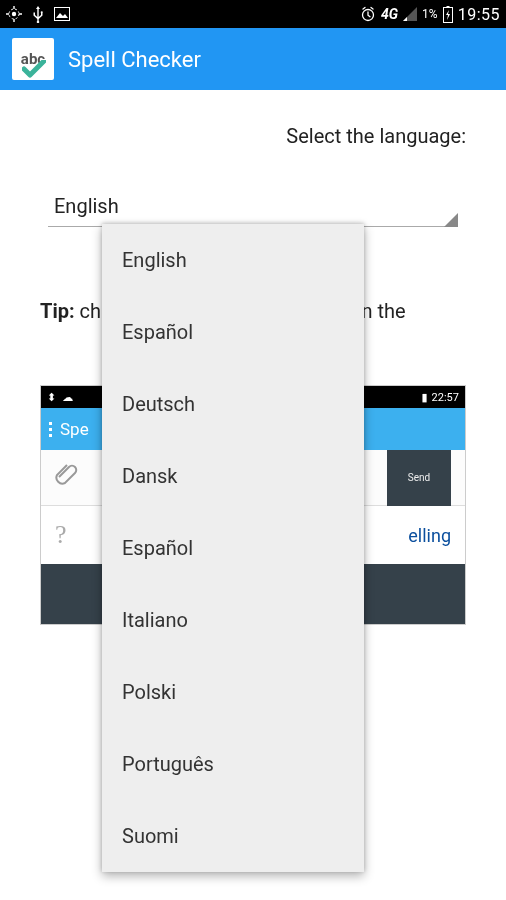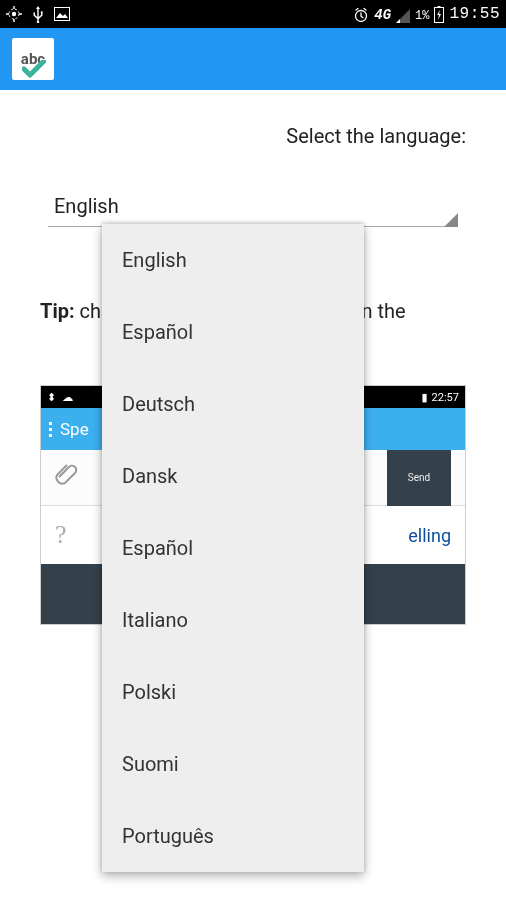--- a/index.html
+++ b/index.html
@@ -1,21 +1,21 @@
 <!DOCTYPE html>
 <html><head>
 <meta charset="utf-8">
 <style>
   * { box-sizing: border-box; margin: 0; padding: 0; }
   html, body { width: 506px; height: 900px; font-family: Roboto, Arial, sans-serif; background: #fff; overflow: hidden; }
   
   
   .status-bar { height: 28px; background: #000; color: #fff; display: flex; align-items: center; padding: 0 6px; font-size: 14px; }
   .status-left { display: flex; gap: 10px; align-items: center; }
-  .status-right { margin-left: auto; display: flex; gap: 5px; align-items: flex-end; font-family: Liberation Mono, monospace; }
+  .status-right { margin-left: auto; display: flex; gap: 5px; align-items: center; }
   .status-bar svg { display: block; }
   .clock { font-size: 16px; letter-spacing: 0.5px; }
   .fourg { font-weight: bold; font-style: italic; font-size: 14px; }
   .pct { font-size: 12px; }
   
   
   .app-bar { height: 62px; background: #2196f3; color: #fff; display: flex; align-items: center; padding: 8px 12px; gap: 14px; }
   .app-icon { width: 42px; height: 42px; background: #fff; border-radius: 2px; position: relative; display: flex; align-items: center; justify-content: center; }
   .app-icon-text { font-size: 15px; font-weight: bold; color: #555; }
   .app-icon-check { position: absolute; bottom: 2px; left: 10px; }
@@ -104,20 +104,21 @@
   </div>
 </div>
 
 <div class="app-bar">
   <div class="app-icon">
     <span class="app-icon-text">abc</span>
     <svg class="app-icon-check" width="24" height="18" viewBox="0 0 24 18">
         <path d="M2 9 L8 15 L22 1" stroke="#3bb39a" stroke-width="5" fill="none" stroke-linecap="round" stroke-linejoin="round"></path>
       </svg>
   </div>
+  <div class="app-title">Spell Checker</div>
 </div>
 
 <div class="main">
   <div class="heading">Select the language:</div>
 
   <div class="spinner-box">
     <div class="selected-value">English</div>
     <div class="spinner-underline"></div>
     <div class="spinner-caret"></div>
   </div>
@@ -163,15 +164,15 @@
 </div>
 
 <div class="dropdown" id="dropdown">
     <div class="dropdown-item">English</div>
     <div class="dropdown-item">Español</div>
     <div class="dropdown-item">Deutsch</div>
     <div class="dropdown-item">Dansk</div>
     <div class="dropdown-item">Español</div>
     <div class="dropdown-item">Italiano</div>
     <div class="dropdown-item">Polski</div>
+    <div class="dropdown-item">Português</div>
     <div class="dropdown-item">Suomi</div>
-    <div class="dropdown-item">Português</div>
   </div>
 
 </body></html>

